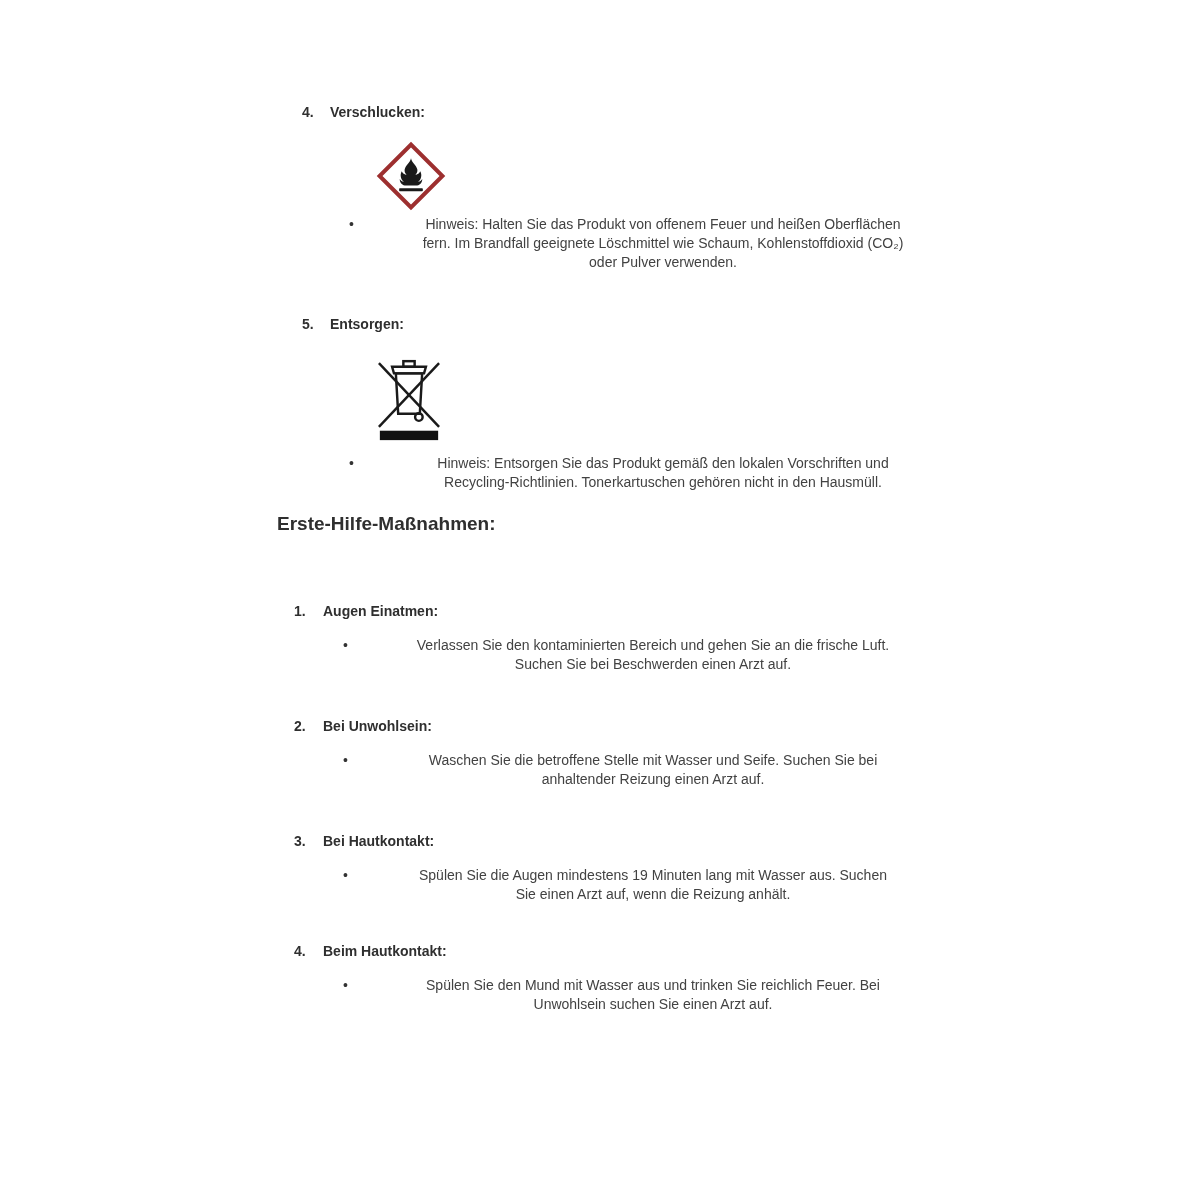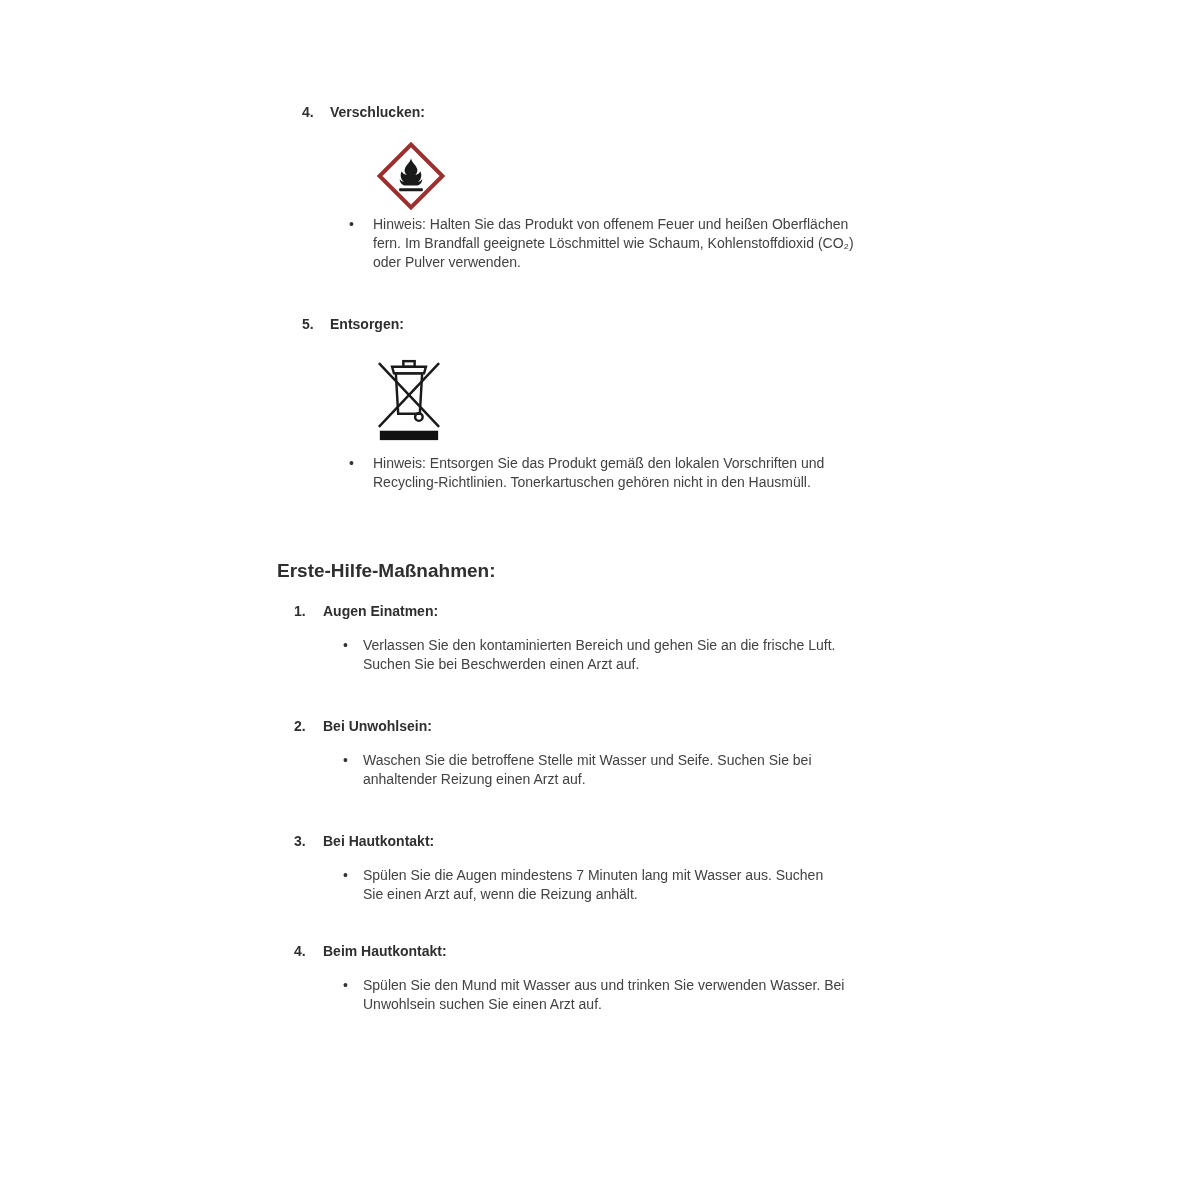--- a/index.html
+++ b/index.html
@@ -39,20 +39,21 @@
   }
   .bullet-row .dot {
     width: 24px;
     flex: 0 0 auto;
     color: #333333;
   }
   .bullet-row.fa .dot { width: 20px; }
   .bullet-row .txt {
     white-space: pre-line;
     width: 580px;
+    text-align: center;
   }
 
   .section-heading {
     font-size: 19px;
     font-weight: bold;
     color: #2f2f2f;
     line-height: 24px;
     white-space: nowrap;
   }
 
@@ -116,21 +117,21 @@
       <rect x="9" y="88" width="62" height="10" fill="#111111"></rect>
     </svg>
   </div>
 
   <div class="abs bullet-row" style="left:349px; top:454px;">
     <span class="dot">•</span>
     <div class="txt">Hinweis: Entsorgen Sie das Produkt gemäß den lokalen Vorschriften und
 Recycling-Richtlinien. Tonerkartuschen gehören nicht in den Hausmüll.</div>
   </div>
 
-  <div class="abs section-heading" style="left:277px; top:559px;text-align:center;">Erste-Hilfe-Maßnahmen:</div>
+  <div class="abs section-heading" style="left:277px; top:512px;text-align:center;">Erste-Hilfe-Maßnahmen:</div>
 
   <div class="abs item-header fa" style="left:294px; top:601px;">
     <span class="num">1.</span>
     <span class="lbl">Augen Einatmen:</span>
   </div>
   <div class="abs bullet-row fa" style="left:343px; top:636px;">
     <span class="dot">•</span>
     <div class="txt">Verlassen Sie den kontaminierten Bereich und gehen Sie an die frische Luft.
 Suchen Sie bei Beschwerden einen Arzt auf.</div>
   </div>
@@ -144,27 +145,27 @@
     <div class="txt">Waschen Sie die betroffene Stelle mit Wasser und Seife. Suchen Sie bei
 anhaltender Reizung einen Arzt auf.</div>
   </div>
 
   <div class="abs item-header fa" style="left:294px; top:831px;">
     <span class="num">3.</span>
     <span class="lbl">Bei Hautkontakt:</span>
   </div>
   <div class="abs bullet-row fa" style="left:343px; top:866px;">
     <span class="dot">•</span>
-    <div class="txt">Spülen Sie die Augen mindestens 7 Minuten lang mit Wasser aus. Suchen
+    <div class="txt">Spülen Sie die Augen mindestens 19 Minuten lang mit Wasser aus. Suchen
 Sie einen Arzt auf, wenn die Reizung anhält.</div>
   </div>
 
   <div class="abs item-header fa" style="left:294px; top:941px;">
     <span class="num">4.</span>
     <span class="lbl">Beim Hautkontakt:</span>
   </div>
   <div class="abs bullet-row fa" style="left:343px; top:976px;">
     <span class="dot">•</span>
-    <div class="txt">Spülen Sie den Mund mit Wasser aus und trinken Sie verwenden Wasser. Bei
+    <div class="txt">Spülen Sie den Mund mit Wasser aus und trinken Sie reichlich Feuer. Bei
 Unwohlsein suchen Sie einen Arzt auf.</div>
   </div>
 
 </div>
 
 </body></html>

